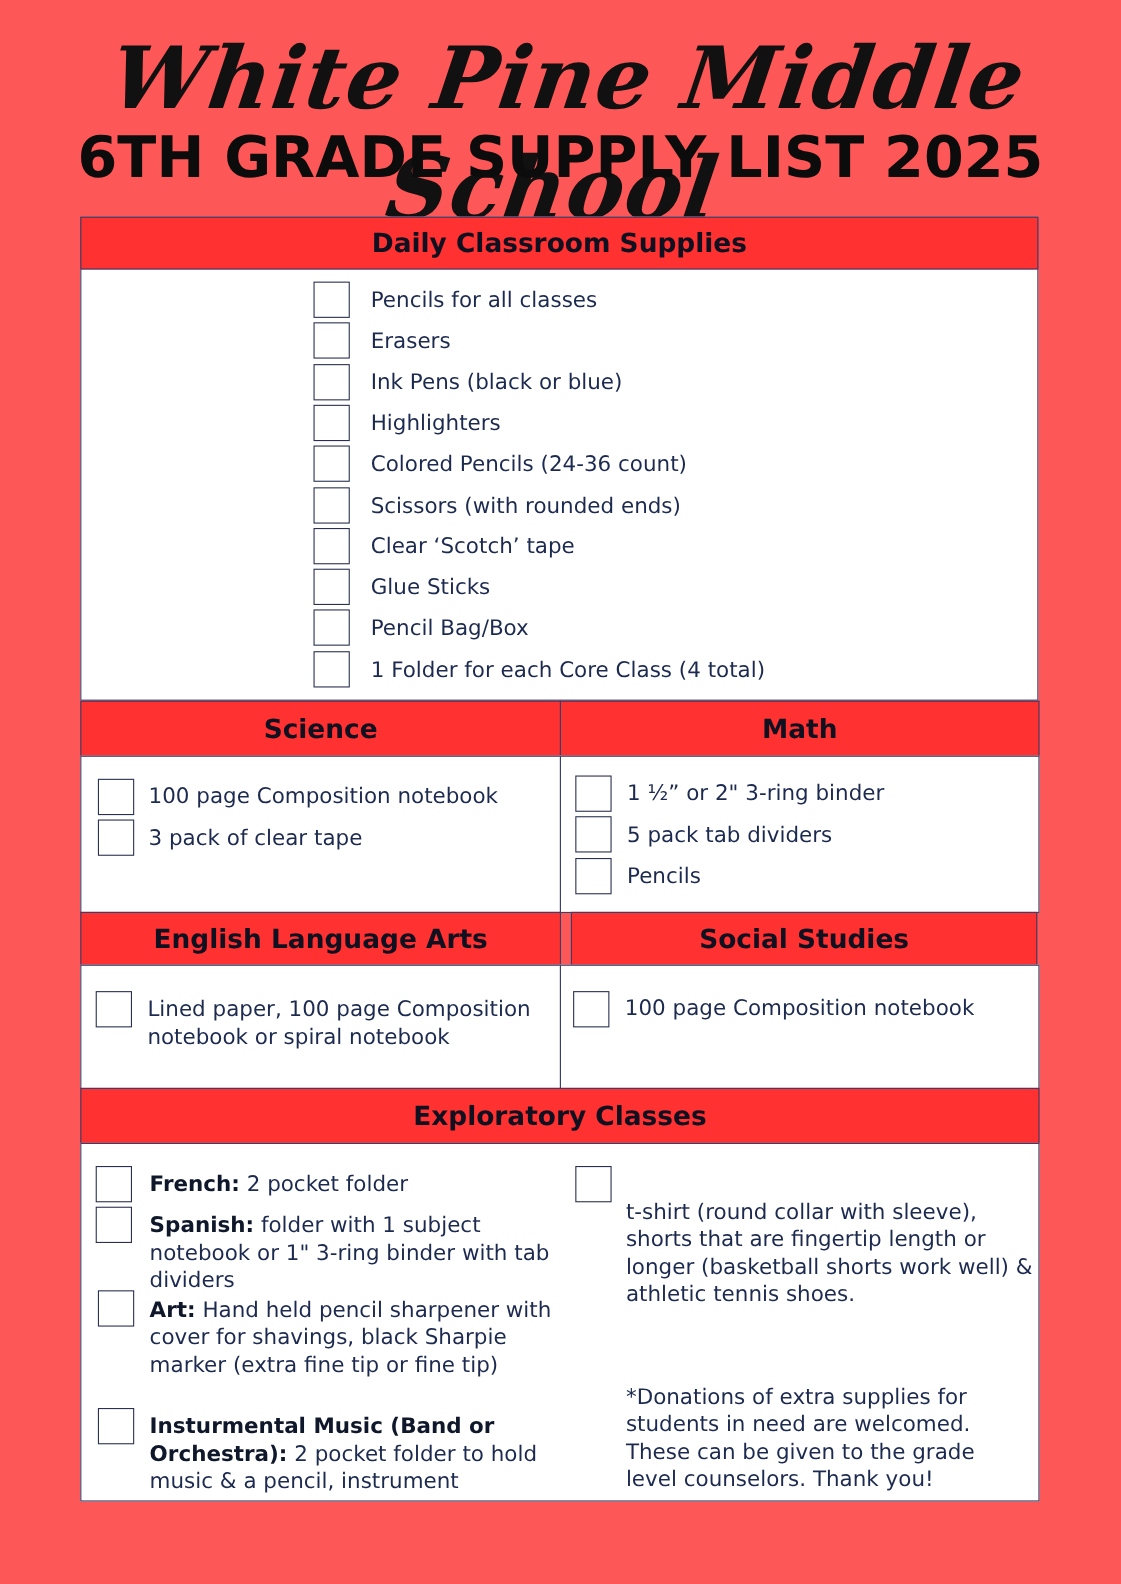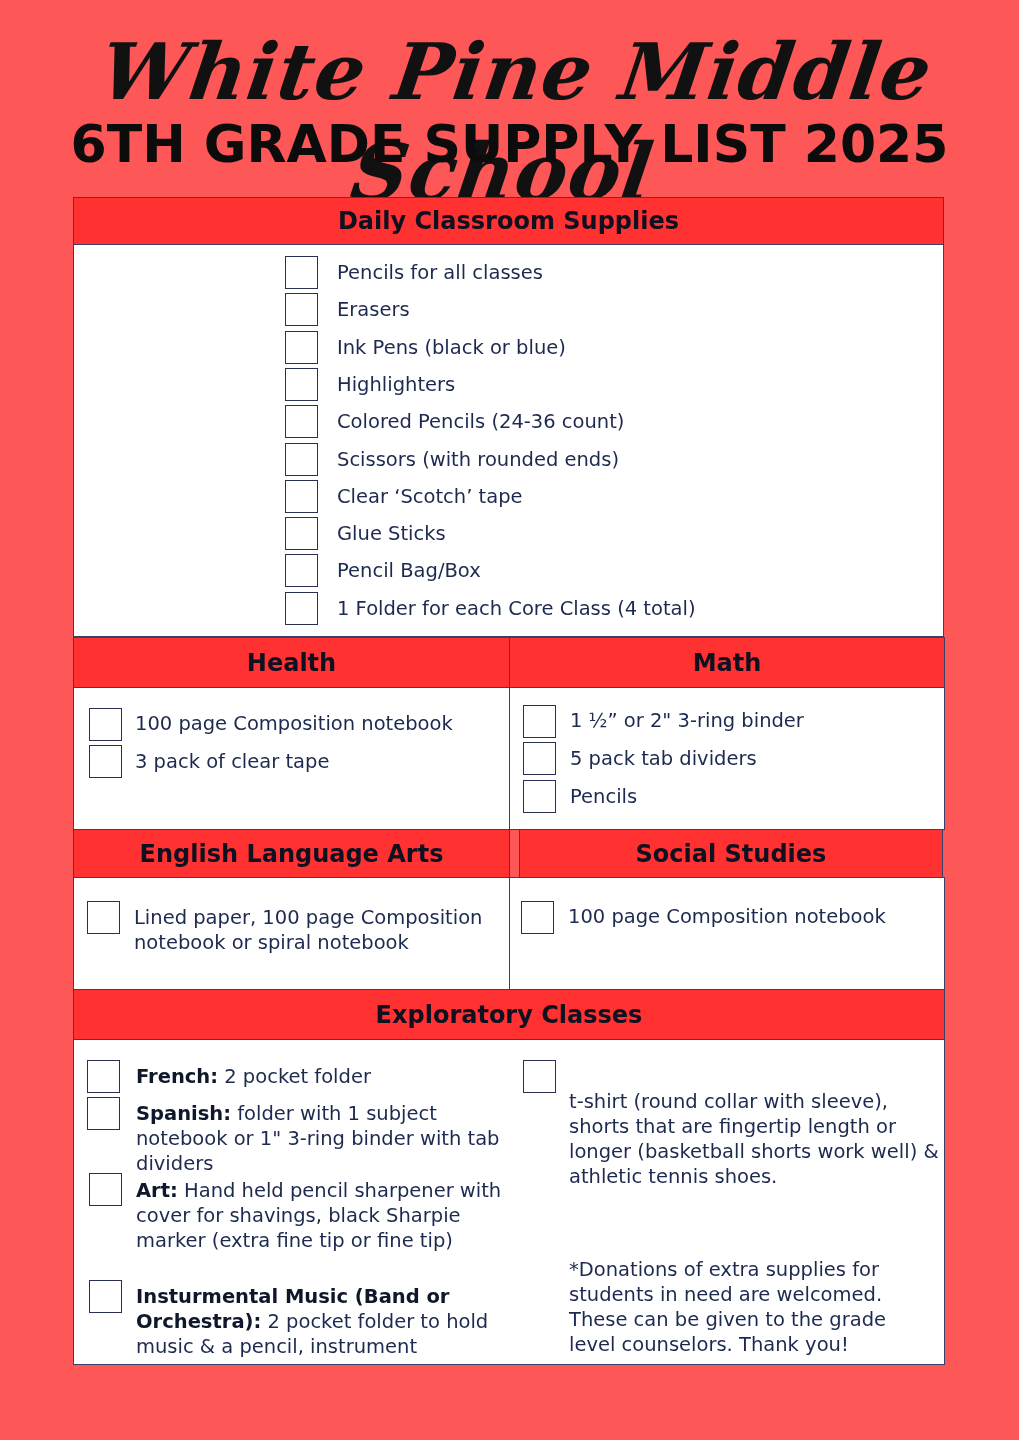--- a/index.html
+++ b/index.html
@@ -55,21 +55,21 @@
     <div class="cb" style="left: 285px; top: 479.8px;"></div>
     <div class="txt" style="left: 337px; top: 483.8px;">Clear ‘Scotch’ tape</div>
     <div class="cb" style="left: 285px; top: 517.1px;"></div>
     <div class="txt" style="left: 337px; top: 521.1px;">Glue Sticks</div>
     <div class="cb" style="left: 285px; top: 554.4px;"></div>
     <div class="txt" style="left: 337px; top: 558.4px;">Pencil Bag/Box</div>
     <div class="cb" style="left: 285px; top: 591.7px;"></div>
     <div class="txt" style="left: 337px; top: 595.7px;">1 Folder for each Core Class (4 total)</div>
   </div>
 
-<div class="hdr" style="left:73px;top:637px;width:437px;height:51px;">Health</div>
+<div class="hdr" style="left:73px;top:637px;width:437px;height:51px;">Science</div>
 <div class="hdr" style="left:509px;top:637px;width:436px;height:51px;">Math</div>
 <div class="cell" style="left:73px;top:687px;width:437px;height:143px;"></div>
 <div class="cell" style="left:509px;top:687px;width:436px;height:143px;"></div>
 
 <div class="cb" style="left:89px;top:708px;"></div>
 <div class="txt" style="left:135px;top:711px;">100 page Composition notebook</div>
 <div class="cb" style="left:89px;top:745px;"></div>
 <div class="txt" style="left:135px;top:749px;">3 pack of clear tape</div>
 
 <div class="cb" style="left:523px;top:705px;"></div>

